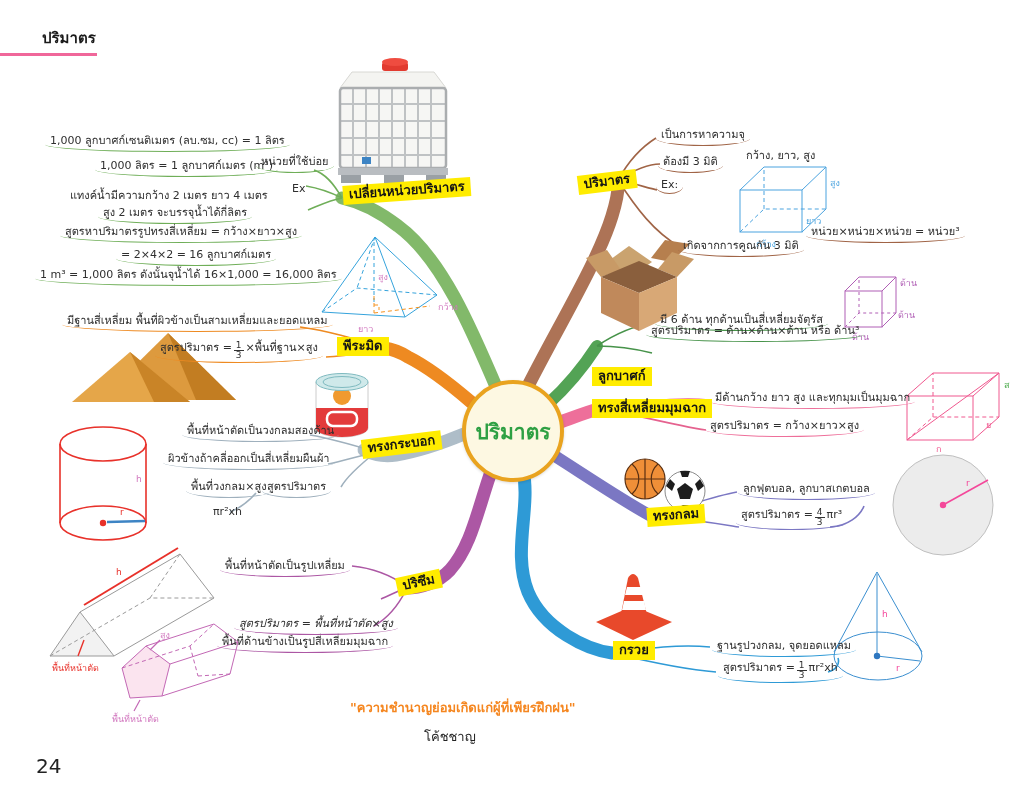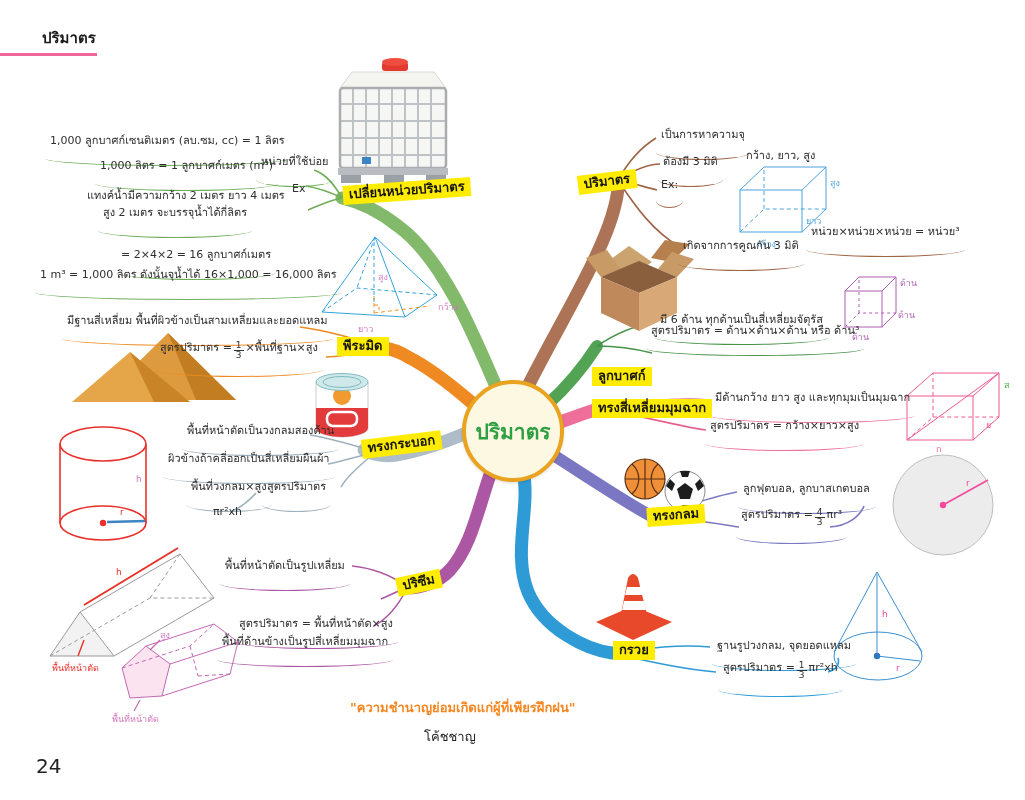--- a/index.html
+++ b/index.html
@@ -3,21 +3,21 @@
 <meta charset="utf-8">
 <style>
   html,body{margin:0;padding:0;}
   body{
     width:1025px;height:800px;position:relative;background:#ffffff;
     font-family:"DejaVu Sans",sans-serif;overflow:hidden;color:#2f2f2f;
   }
   #canvas{position:absolute;inset:0;width:1025px;height:800px;}
   svg.bg{position:absolute;left:0;top:0;z-index:1;}
   .note,.plain,.ylabel,.formula{position:absolute;white-space:nowrap;z-index:3;font-size:11px;}
-  .note{padding:0 5px 16px;border-bottom:1.7px solid #888;border-radius:0 0 60% 60% / 0 0 9px 9px;}
+  .note{padding:0 5px 2px;border-bottom:1.7px solid #888;border-radius:0 0 60% 60% / 0 0 9px 9px;}
   .g  {border-color:#6fae58;}
   .br {border-color:#a06446;}
   .g2 {border-color:#47934a;}
   .pk {border-color:#ee6f9a;}
   .pu {border-color:#7b77c3;}
   .bl {border-color:#2e9ad6;}
   .mg {border-color:#ac57a4;}
   .gy {border-color:#9fb0bd;}
   .or {border-color:#ee8a21;}
   .ylabel{
@@ -236,22 +236,23 @@
 <div class="ylabel" style="left:647px;top:508px;transform:rotate(-4deg);">ทรงกลม</div>
 <div class="ylabel" style="left:613px;top:641px;">กรวย</div>
 <div class="ylabel" style="left:397px;top:578px;transform:rotate(-12deg);">ปริซึม</div>
 <div class="ylabel" style="left:362px;top:440px;transform:rotate(-7deg);">ทรงกระบอก</div>
 <div class="ylabel" style="left:337px;top:337px;">พีระมิด</div>
 
 <div class="note g" style="left:45px;top:131px;">1,000 ลูกบาศก์เซนติเมตร (ลบ.ซม, cc) = 1 ลิตร</div>
 <div class="note g" style="left:95px;top:156px;">1,000 ลิตร = 1 ลูกบาศก์เมตร (m³)</div>
 <div class="note g" style="left:256px;top:152px;">หน่วยที่ใช้บ่อย</div>
 <div class="plain" style="left:292px;top:182px;">Ex</div>
-<div class="plain" style="left:70px;top:186px;margin-left:17px;">แทงค์น้ำมีความกว้าง 2 เมตร ยาว 4 เมตร</div>
+<div class="plain" style="left:70px;top:186px;">แทงค์น้ำมีความกว้าง 2 เมตร ยาว 4 เมตร</div>
 <div class="note g" style="left:98px;top:203px;">สูง 2 เมตร จะบรรจุน้ำได้กี่ลิตร</div>
+<div class="note g" style="left:60px;top:222px;">สูตรหาปริมาตรรูปทรงสี่เหลี่ยม = กว้าง×ยาว×สูง</div>
 <div class="note g" style="left:116px;top:245px;">= 2×4×2 = 16 ลูกบาศก์เมตร</div>
 <div class="note g" style="left:35px;top:265px;">1 m³ = 1,000 ลิตร ดังนั้นจุน้ำได้ 16×1,000 = 16,000 ลิตร</div>
 
 <div class="note br" style="left:656px;top:125px;">เป็นการหาความจุ</div>
 <div class="note br" style="left:658px;top:152px;">ต้องมี 3 มิติ</div>
 <div class="plain" style="left:746px;top:146px;">กว้าง, ยาว, สูง</div>
 <div class="note br" style="left:656px;top:178px;">Ex:</div>
 <div class="note br" style="left:678px;top:236px;">เกิดจากการคูณกัน 3 มิติ</div>
 <div class="note br" style="left:806px;top:222px;">หน่วย×หน่วย×หน่วย = หน่วย³</div>
 
@@ -266,21 +267,21 @@
   <span>สูตรปริมาตร =</span><span class="frac"><span class="num">4</span><span class="den">3</span></span><span>πr³</span>
 </div>
 
 <div class="note bl" style="left:712px;top:636px;text-align:center;">ฐานรูปวงกลม, จุดยอดแหลม</div>
 <div class="note bl" style="left:718px;top:658px;">
   <span>สูตรปริมาตร =</span><span class="frac"><span class="num">1</span><span class="den">3</span></span><span>πr²xh</span>
 </div>
 
 <div class="note mg" style="left:220px;top:556px;">พื้นที่หน้าตัดเป็นรูปเหลี่ยม</div>
 <div class="note mg" style="left:217px;top:584px;margin-top:48px;">พื้นที่ด้านข้างเป็นรูปสี่เหลี่ยมมุมฉาก</div>
-<div class="note mg" style="left:234px;top:614px;">สูตรปริมาตร = พื้นที่หน้าตัด×สูง</div>
+<div class="note mg" style="left:234px;top:614px;font-style:italic;">สูตรปริมาตร = พื้นที่หน้าตัด×สูง</div>
 
 <div class="note gy" style="left:182px;top:421px;">พื้นที่หน้าตัดเป็นวงกลมสองด้าน</div>
 <div class="note gy" style="left:163px;top:449px;">ผิวข้างถ้าคลี่ออกเป็นสี่เหลี่ยมผืนผ้า</div>
 <div class="note gy" style="left:186px;top:477px;">พื้นที่วงกลม×สูง</div>
 <div class="note gy" style="left:262px;top:477px;">สูตรปริมาตร</div>
 <div class="plain" style="left:213px;top:505px;">πr²xh</div>
 
 <div class="note or" style="left:62px;top:311px;">มีฐานสี่เหลี่ยม พื้นที่ผิวข้างเป็นสามเหลี่ยมและยอดแหลม</div>
 <div class="note or" style="left:155px;top:338px;">
   <span>สูตรปริมาตร =</span><span class="frac"><span class="num">1</span><span class="den">3</span></span><span>×พื้นที่ฐาน×สูง</span>

